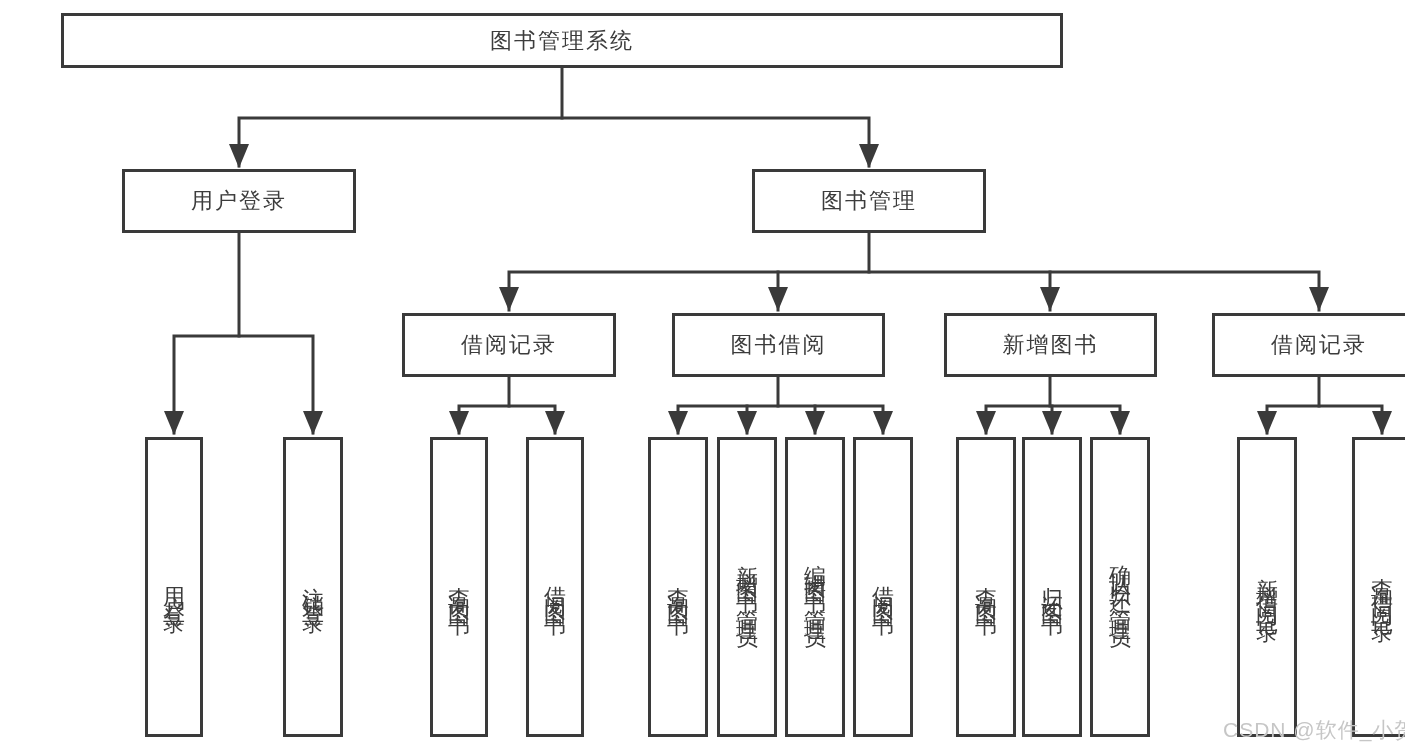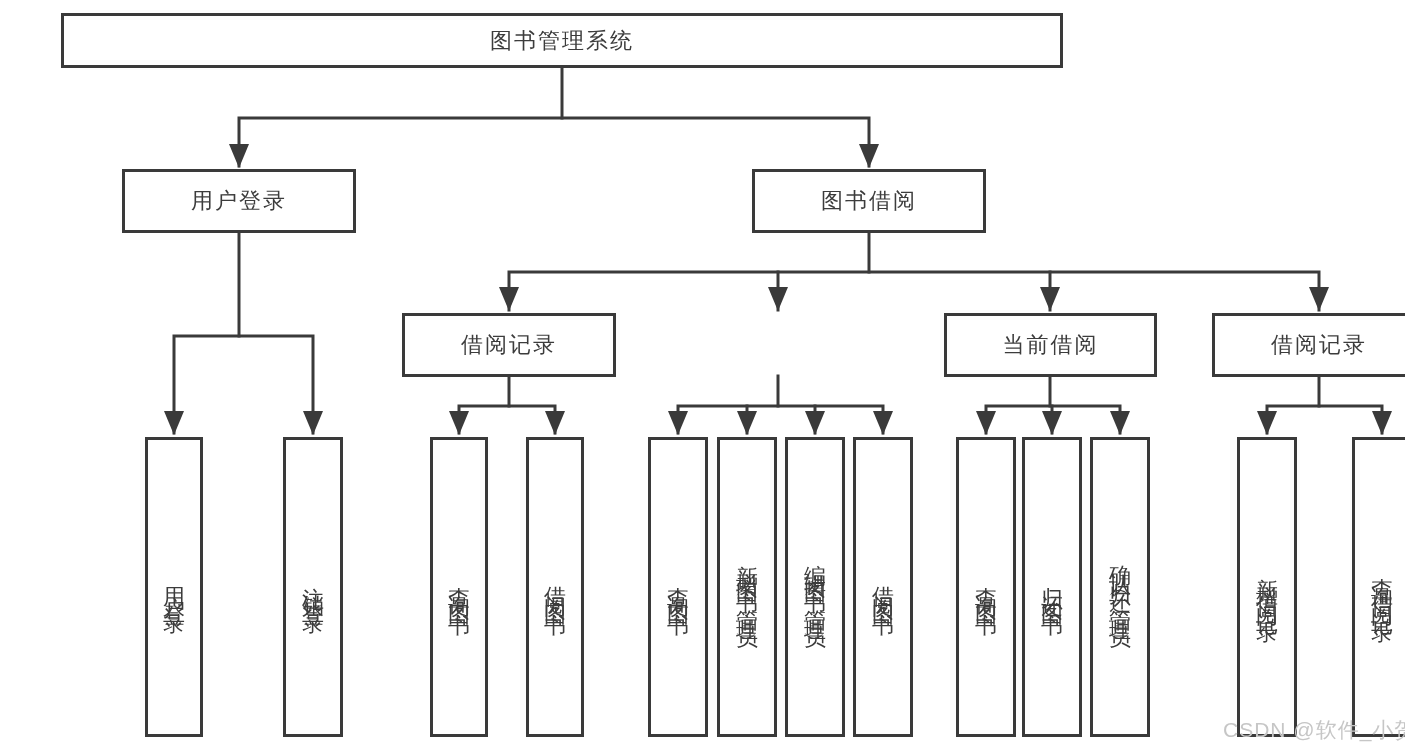--- a/index.html
+++ b/index.html
@@ -113,28 +113,31 @@
   </svg>
 
   <div class="node" style="left:21px; top:13px; width:1002px; height:55px">
     <span class="hlabel">图书管理系统</span>
   </div>
 
   <div class="node" style="left:82px; top:169px; width:234px; height:64px">
     <span class="hlabel">用户登录</span>
   </div>
   <div class="node" style="left:712px; top:169px; width:234px; height:64px">
-    <span class="hlabel">图书借阅</span>
+    <span class="hlabel">图书管理</span>
   </div>
 
   <div class="node" style="left:362px; top:313px; width:214px; height:64px">
     <span class="hlabel">借阅记录</span>
   </div>
+  <div class="node" style="left:632px; top:313px; width:213px; height:64px">
+    <span class="hlabel">图书借阅</span>
+  </div>
   <div class="node" style="left:904px; top:313px; width:213px; height:64px">
-    <span class="hlabel">当前借阅</span>
+    <span class="hlabel">新增图书</span>
   </div>
   <div class="node" style="left:1172px; top:313px; width:214px; height:64px">
     <span class="hlabel">借阅记录</span>
   </div>
 
   <div class="node" style="left:105px; top:437px; width:58px; height:300px">
     <span class="vlabel">用户登录</span>
   </div>
   <div class="node" style="left:243px; top:437px; width:60px; height:300px">
     <span class="vlabel">注销登录</span>

